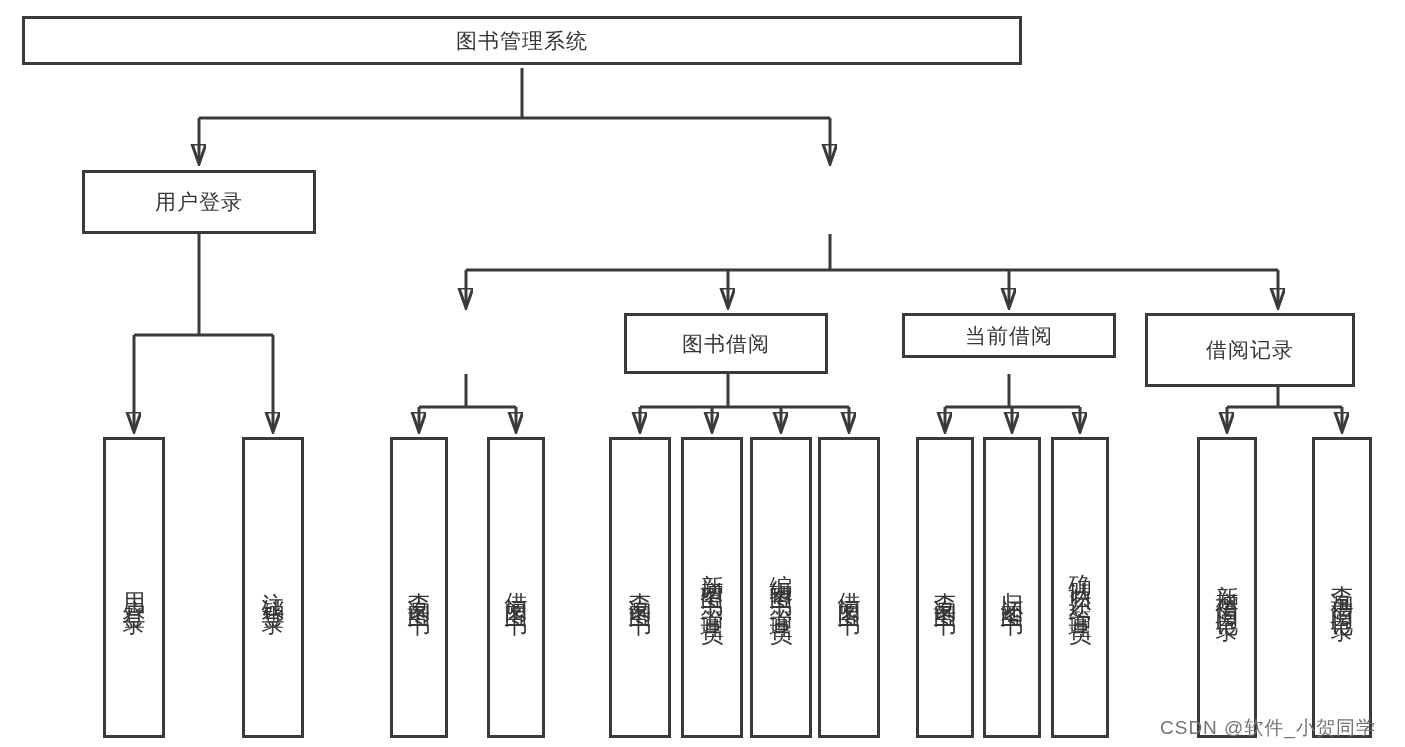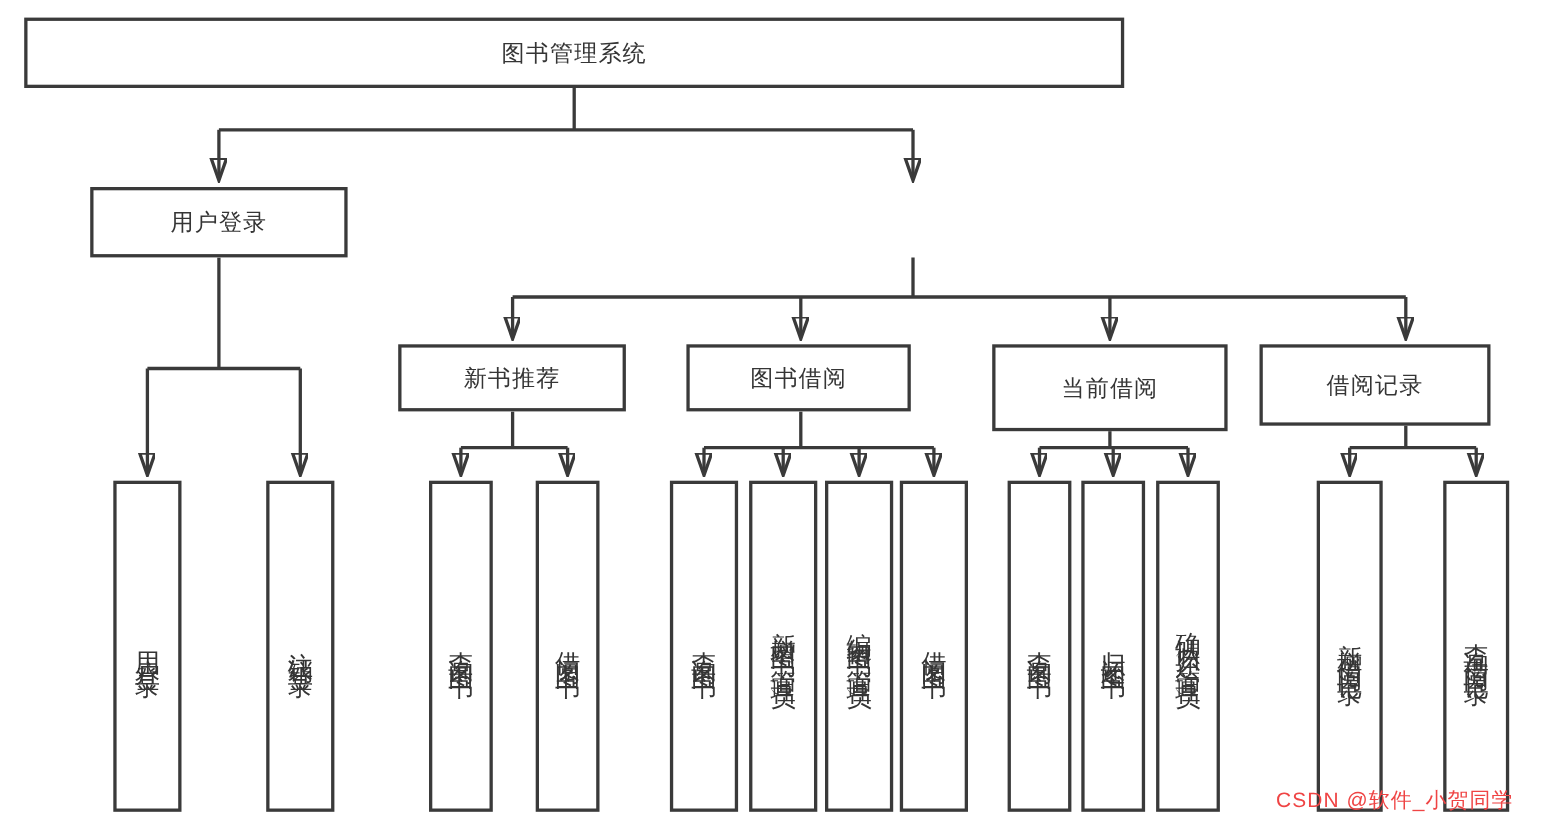--- a/index.html
+++ b/index.html
@@ -47,21 +47,21 @@
     font-size: 23px;
     letter-spacing: 7px;
     line-height: 1;
   }
   .watermark {
     position: absolute;
     left: 1160px;
     top: 715px;
     font-size: 19px;
     letter-spacing: 1px;
-    color: #ef4444;
+    color: #737373;
     white-space: nowrap;
     z-index: 5;
   }
 </style>
 </head>
 <body>
 
 <div class="stage">
 
   <svg class="wires" width="1405" height="747" viewBox="0 0 1405 747">
@@ -98,35 +98,32 @@
     <path d="M1009 374 V407 M945 407 H1080"></path>
     <line x1="945" y1="407" x2="945" y2="431" marker-end="url(#arw)"></line>
     <line x1="1012" y1="407" x2="1012" y2="431" marker-end="url(#arw)"></line>
     <line x1="1080" y1="407" x2="1080" y2="431" marker-end="url(#arw)"></line>
 
     <path d="M1278 374 V407 M1227 407 H1342"></path>
     <line x1="1227" y1="407" x2="1227" y2="431" marker-end="url(#arw)"></line>
     <line x1="1342" y1="407" x2="1342" y2="431" marker-end="url(#arw)"></line>
   </svg>
 
-  <div class="node h" style="left:22px;top:16px;width:1000px;height:64px">
+  <div class="node h" style="left:22px;top:16px;width:1000px;height:49px">
     <span>图书管理系统</span>
   </div>
 
   <div class="node h" style="left:82px;top:170px;width:234px;height:64px">
     <span>用户登录</span>
   </div>
 
-  <div class="node h" style="left:362px;top:313px;width:207px;height:61px">
-    <span>新书推荐</span>
-  </div>
   <div class="node h" style="left:624px;top:313px;width:204px;height:61px">
     <span>图书借阅</span>
   </div>
-  <div class="node h" style="left:902px;top:313px;width:214px;height:79px">
+  <div class="node h" style="left:902px;top:313px;width:214px;height:45px">
     <span>当前借阅</span>
   </div>
   <div class="node h" style="left:1145px;top:313px;width:210px;height:74px">
     <span>借阅记录</span>
   </div>
 
   <div class="node v" style="left:103px;top:437px;width:62px;height:301px">
     <span>用户登录</span>
   </div>
   <div class="node v" style="left:242px;top:437px;width:62px;height:301px">

